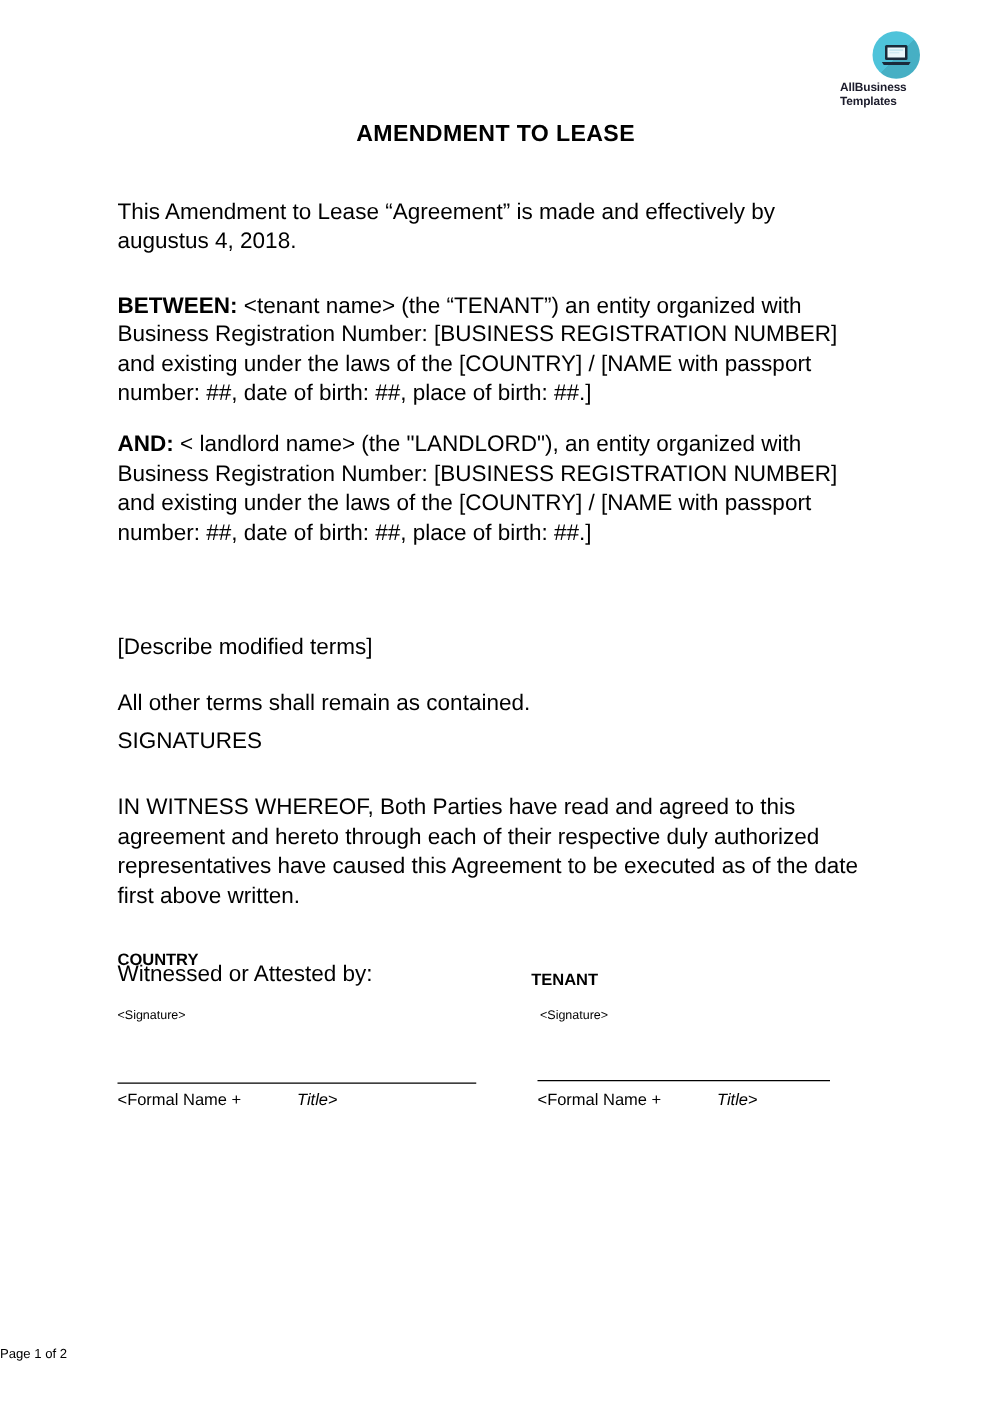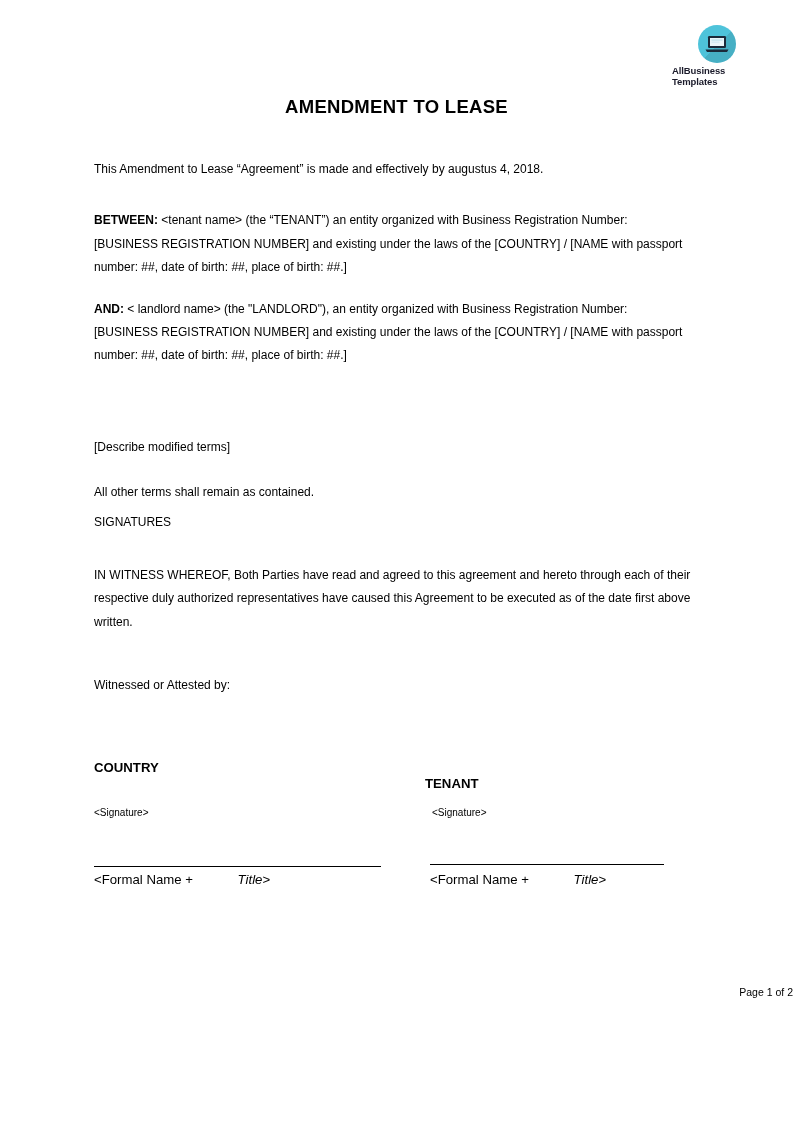--- a/index.html
+++ b/index.html
@@ -73,21 +73,21 @@
   }
 
   
   .body-area {
     position: absolute;
     left: 94px;
     top: 158px;
     width: 600px;
   }
   .para {
-    font-size: 12px;
+    font-size: 18px;
     line-height: 23.4px;
     margin: 0;
     text-align: left;
   }
   .sp-1  { height: 28px; }
   .sp-2  { height: 18px; }
   .sp-3  { height: 36px; }
   .sp-4  { height: 32px; }
   .sp-5  { height: 22px; }
   .sp-6  { height: 30px; }
@@ -148,24 +148,24 @@
   .formal2 {
     position: absolute;
     left: 430px;
     top: 872px;
     font-size: 13.2px;
   }
 
   
   .footer {
     position: absolute;
-    top: 986px;
+    top: 1077px;
     left: 0;
     width: 793px;
-    text-align: right;
+    text-align: left;
     font-size: 10.5px;
     color: #000;
   }
 </style>
 </head>
 <body>
 
 <div class="page">
 
   <div class="logo-block">

